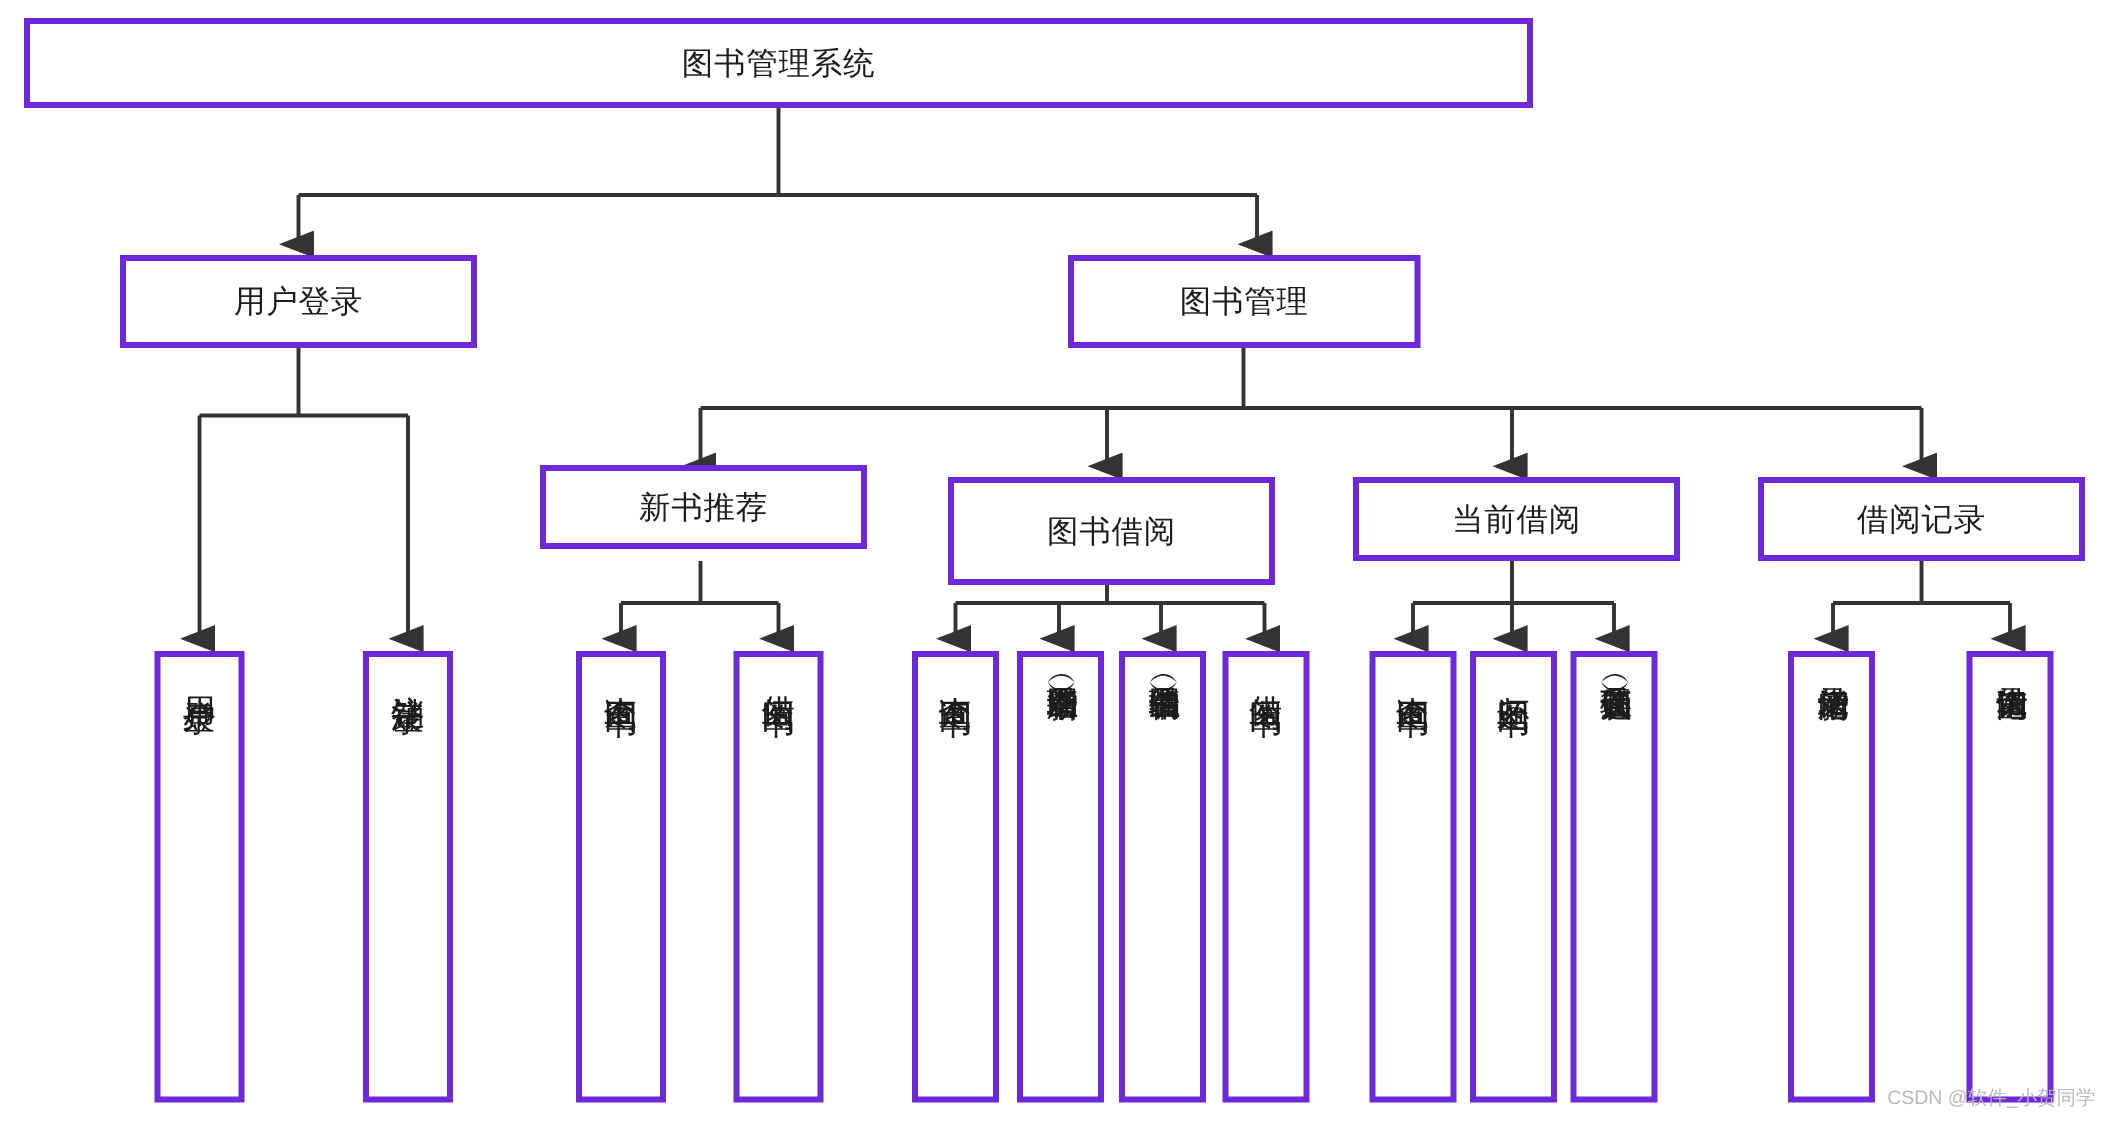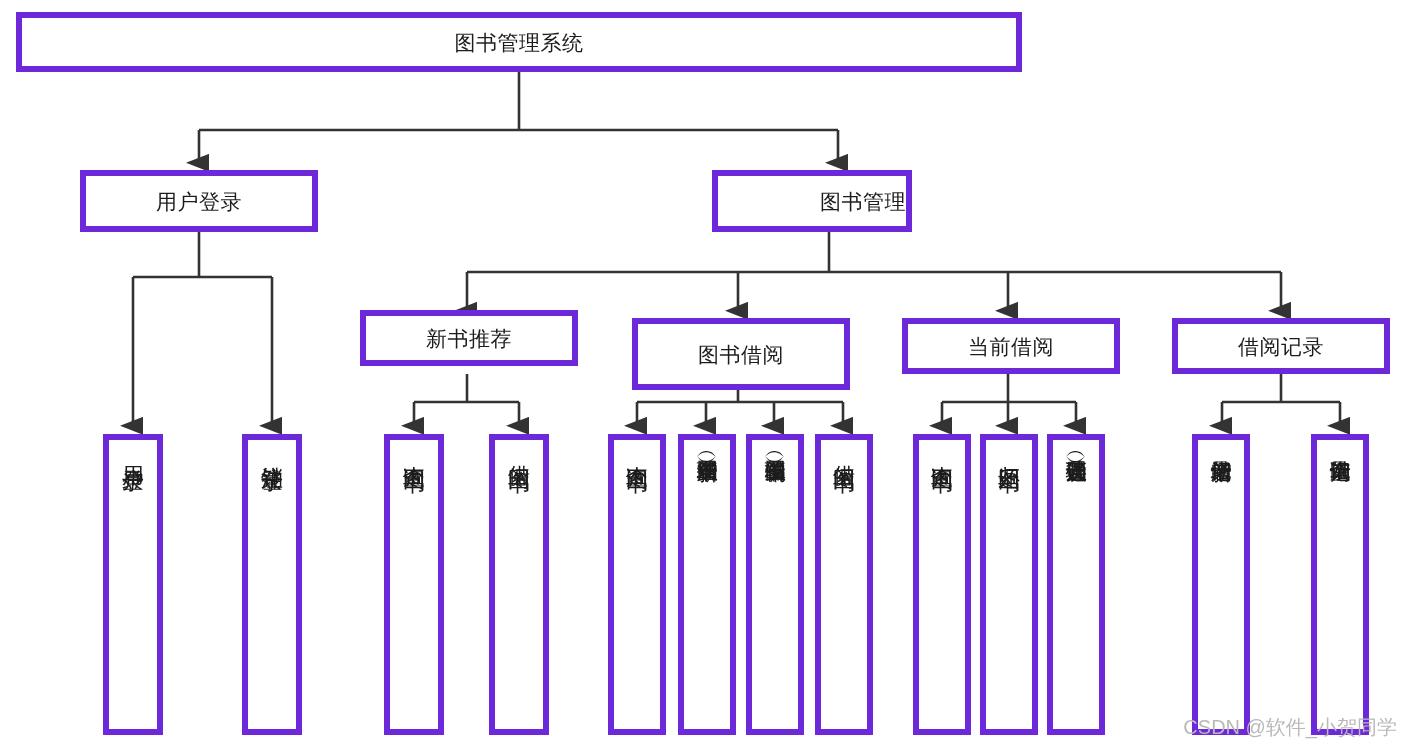--- a/index.html
+++ b/index.html
@@ -21,21 +21,21 @@
     position: absolute;
     left: 0;
     top: 0;
     width: 1405px;
     height: 747px;
   }
   .node {
     position: absolute;
     box-sizing: border-box;
     background: #ffffff;
-    border: 6px solid #6d28d9;
+    border: 4px solid #6d28d9;
     display: flex;
     align-items: center;
     justify-content: center;
     color: #1c1c1c;
     z-index: 2;
   }
   .node .lbl {
     display: block;
     text-align: center;
     line-height: 1.0;
@@ -62,21 +62,21 @@
   }
   .node.vert.tight .lbl {
     font-size: 21px;
     letter-spacing: 0px;
     margin-top: 4px;
   }
   #watermark {
     position: absolute;
     right: 8px;
     bottom: 6px;
-    font-size: 20px;
+    font-size: 13px;
     color: #b9b9b9;
     white-space: nowrap;
     z-index: 5;
   }
 </style>
 </head>
 <body>
 
 <div id="canvas">
 
@@ -130,21 +130,21 @@
     </g>
   </svg>
 
   <div class="node horiz" style="left:16px; top:12px; width:1006px; height:60px;">
     <span class="lbl">图书管理系统</span>
   </div>
 
   <div class="node horiz" style="left:80px; top:170px; width:238px; height:62px;">
     <span class="lbl">用户登录</span>
   </div>
-  <div class="node horiz" style="left:712px; top:170px; width:200px; height:62px;justify-content:flex-end;">
+  <div class="node horiz" style="left:712px; top:170px; width:235px; height:62px;">
     <span class="lbl">图书管理</span>
   </div>
 
   <div class="node horiz" style="left:360px; top:310px; width:218px; height:56px;">
     <span class="lbl">新书推荐</span>
   </div>
   <div class="node horiz" style="left:632px; top:318px; width:218px; height:72px;">
     <span class="lbl">图书借阅</span>
   </div>
   <div class="node horiz" style="left:902px; top:318px; width:218px; height:56px;">

